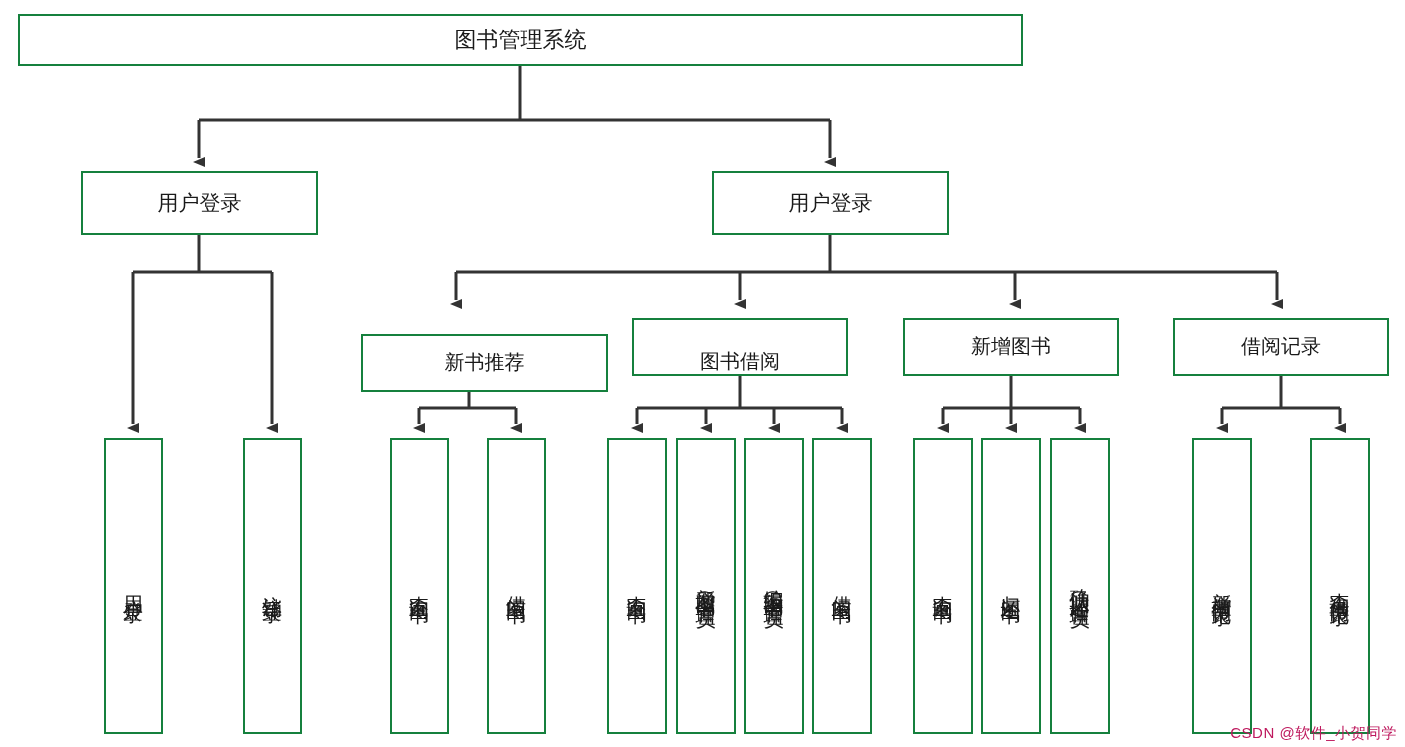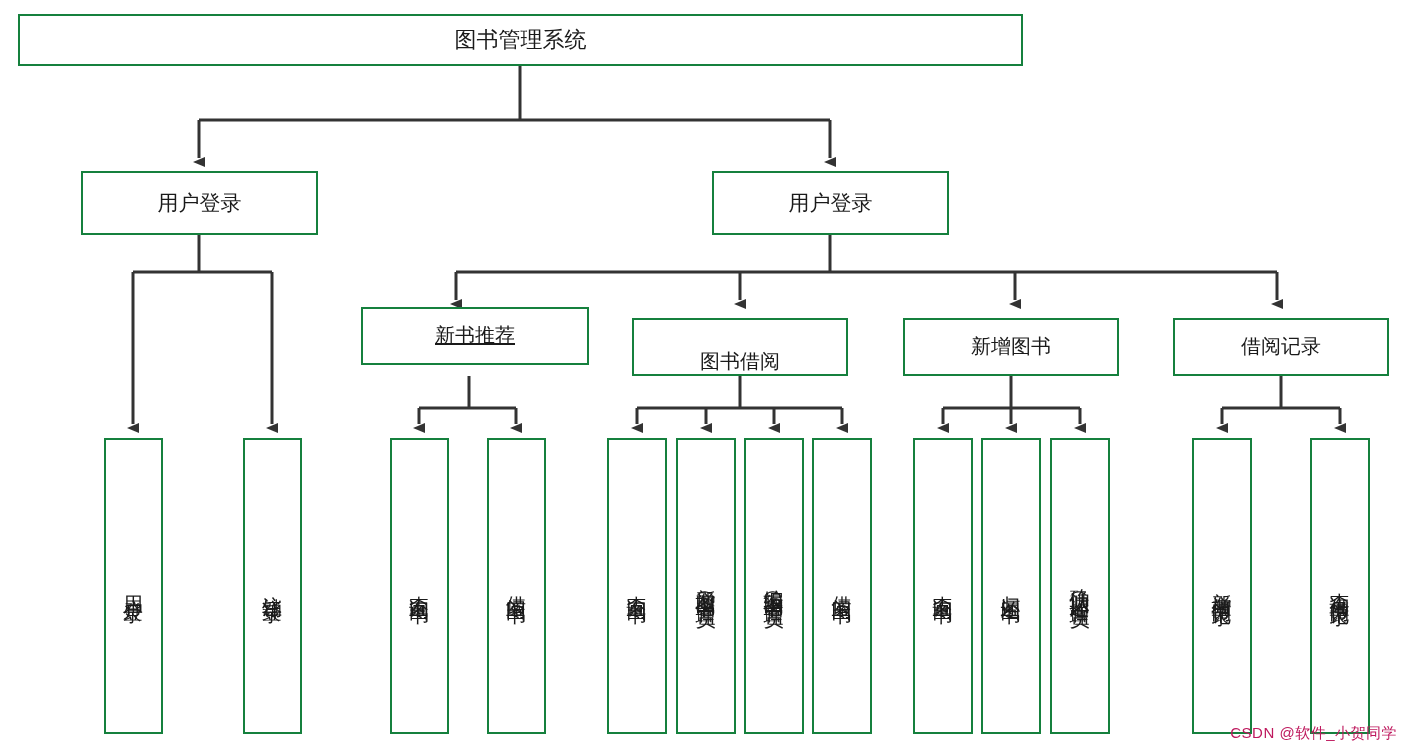--- a/index.html
+++ b/index.html
@@ -131,21 +131,21 @@
     <span>图书管理系统</span>
   </div>
 
   <div class="node node-l1" style="left:81px; top:171px; width:237px; height:64px;">
     <span>用户登录</span>
   </div>
   <div class="node node-l1" style="left:712px; top:171px; width:237px; height:64px;">
     <span>用户登录</span>
   </div>
 
-  <div class="node node-l2" style="left:361px; top:307px; width:228px; height:58px;text-decoration:underline;">
+  <div class="node node-l2" style="left:361px; top:334px; width:247px; height:58px;">
     <span>新书推荐</span>
   </div>
   <div class="node node-l2" style="left:632px; top:318px; width:216px; height:58px;align-items:flex-end;">
     <span>图书借阅</span>
   </div>
   <div class="node node-l2" style="left:903px; top:318px; width:216px; height:58px;">
     <span>新增图书</span>
   </div>
   <div class="node node-l2" style="left:1173px; top:318px; width:216px; height:58px;">
     <span>借阅记录</span>

